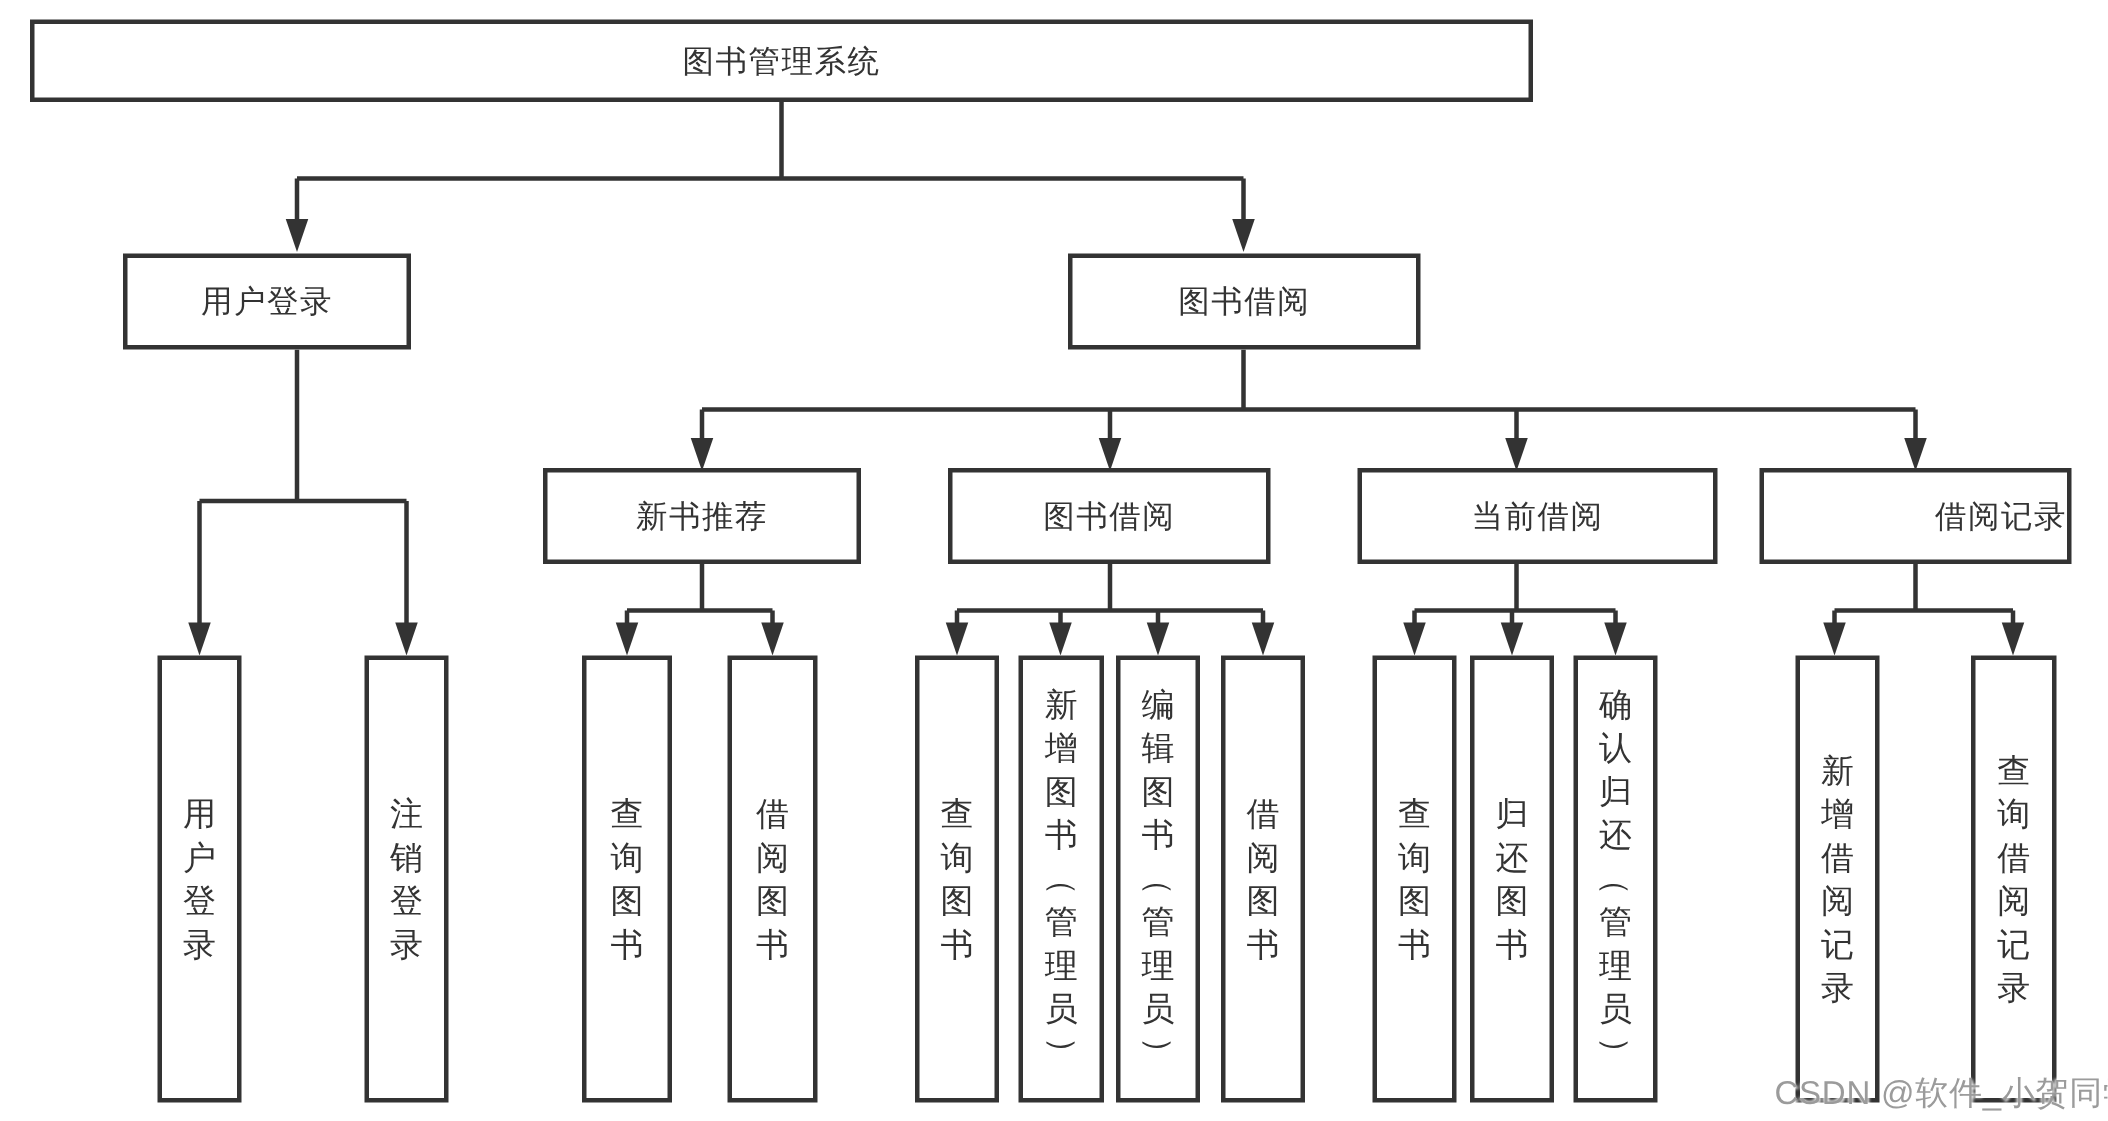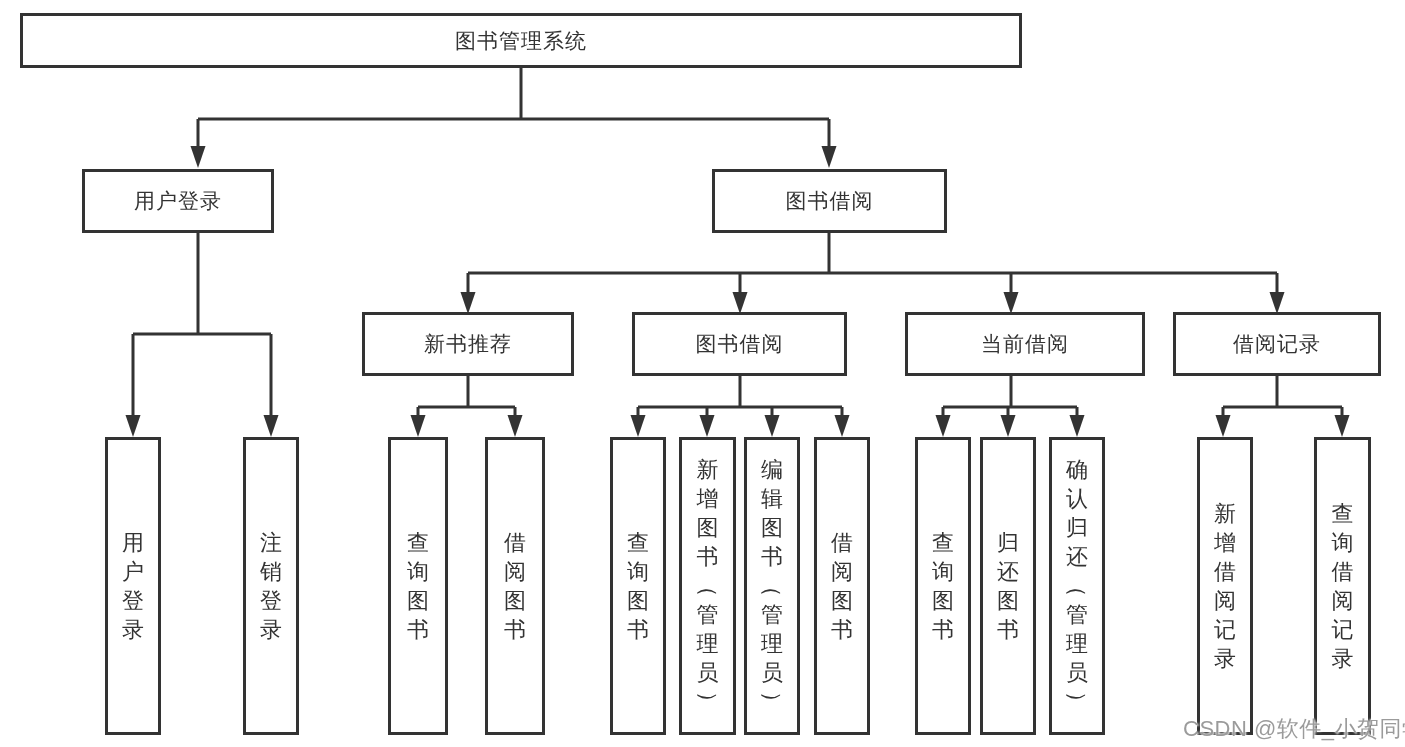--- a/index.html
+++ b/index.html
@@ -9,21 +9,21 @@
   svg.wires{position:absolute;left:0;top:0;z-index:1;}
   .node{position:absolute;box-sizing:border-box;border:3px solid #333;background:#fff;
         display:flex;align-items:center;justify-content:center;z-index:2;}
   .hnode{font-size:21px;letter-spacing:1px;white-space:nowrap;}
   .root{left:20px;top:13px;width:1002px;height:55px;}
   .n-login{left:82px;top:169px;width:192px;height:64px;}
   .n-mgmt{left:712px;top:169px;width:235px;height:64px;}
   .n-newbook{left:362px;top:312px;width:212px;height:64px;}
   .n-borrow{left:632px;top:312px;width:215px;height:64px;}
   .n-current{left:905px;top:312px;width:240px;height:64px;}
-  .n-records{left:1173px;top:312px;width:208px;height:64px;}
+  .n-records{left:1173px;top:312px;width:208px;height:64px;justify-content:flex-end;}
   .vbox{top:437px;height:298px;}
   .vtext{display:flex;flex-direction:column;align-items:center;justify-content:center;
          gap:7px;font-size:22px;line-height:1;}
   .vtext span{display:block;}
   .vtext span.rot{transform:rotate(90deg);}
   .L0{left:105px;width:56px;}
   .L1{left:243px;width:56px;}
   .L2{left:388px;width:60px;}
   .L3{left:485px;width:60px;}
   .L4{left:610px;width:56px;}

